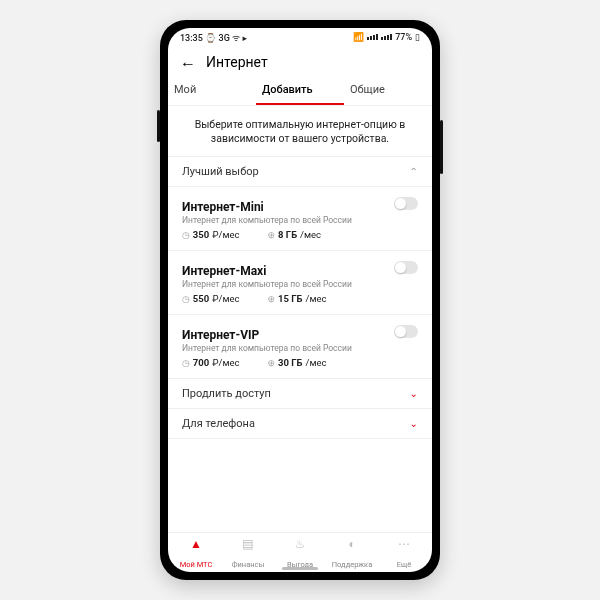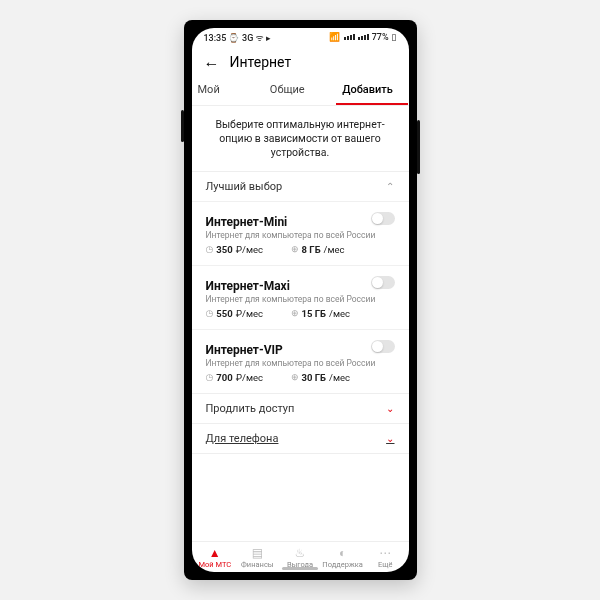--- a/index.html
+++ b/index.html
@@ -6,24 +6,24 @@
   body {
     background: #f2f2f2;
     font-family: -apple-system, BlinkMacSystemFont, "Segoe UI", Roboto, Arial, sans-serif;
     display: flex;
     justify-content: center;
     align-items: center;
     width: 600px;
     height: 600px;
   }
   .phone {
-    width: 233px;
+    width: 280px;
     height: 560px;
     background: #000;
-    border-radius: 8px;
+    border-radius: 26px;
     padding: 8px;
     position: relative;
     box-shadow: 0 6px 20px rgba(0,0,0,.2);
   }
   .phone::before, .phone::after {
     content: "";
     position: absolute;
     background: #1d1d1d;
     border-radius: 2px;
   }
@@ -111,21 +111,21 @@
     border-radius:50%; top:1px; left:1px; box-shadow:0 1px 2px rgba(0,0,0,.2);
   }
   .bottomnav {
     display:flex; justify-content:space-around;
     border-top:1px solid #eee;
     padding:5px 2px 3px;
   }
   .navitem { text-align:center; flex:1; }
   .navitem .ico { font-size:12px; color:#bdbdbd; line-height:1; }
   .navitem.active .ico { color:#e30611; }
-  .navitem .lbl { font-size:7.5px; color:#888; margin-top:1px; display:block;}
+  .navitem .lbl { font-size:7.5px; color:#888; margin-top:10px; display:block;}
   .navitem.active .lbl { color:#e30611; }
   .home-indicator {
     position:absolute; bottom:2px; left:50%; transform:translateX(-50%);
     width:36px; height:3px; background:#bbb; border-radius:2px;
   }
   .btn-left, .btn-right {
     position:absolute; background:#111; border-radius:2px; width:3px;
   }
   .btn-left { left:-3px; top:90px; height:32px; }
   .btn-right { right:-3px; top:100px; height:54px; }
@@ -162,22 +162,22 @@
       </div>
     </div>
 
     <div class="header">
       <span class="back-arrow">←</span>
       <h1>Интернет</h1>
     </div>
 
     <div class="tabs">
       <div class="tab">Мой</div>
+      <div class="tab active">Добавить</div>
       <div class="tab">Общие</div>
-      <div class="tab active">Добавить</div>
     </div>
 
     <div class="content">
       <div class="intro">Выберите оптимальную интернет-опцию в зависимости от вашего устройства.</div>
 
       <div class="section-header">
         <span>Лучший выбор</span>
         <span class="chev">⌃</span>
       </div>
 
@@ -232,21 +232,21 @@
             <span>/мес</span>
           </span>
         </div>
         <div class="toggle"></div>
       </div>
 
       <div class="section-header">
         <span>Продлить доступ</span>
         <span class="chev red">⌄</span>
       </div>
-      <div class="section-header" style="border-bottom:1px solid #eee;text-decoration:underline;">
+      <div class="section-header" style="border-bottom:1px solid #eee;">
         <span>Для телефона</span>
         <span class="chev red">⌄</span>
       </div>
     </div>
 
     <div class="bottomnav">
       <div class="navitem active">
         <div class="ico">▲</div>
         <span class="lbl">Мой МТС</span>
       </div>

